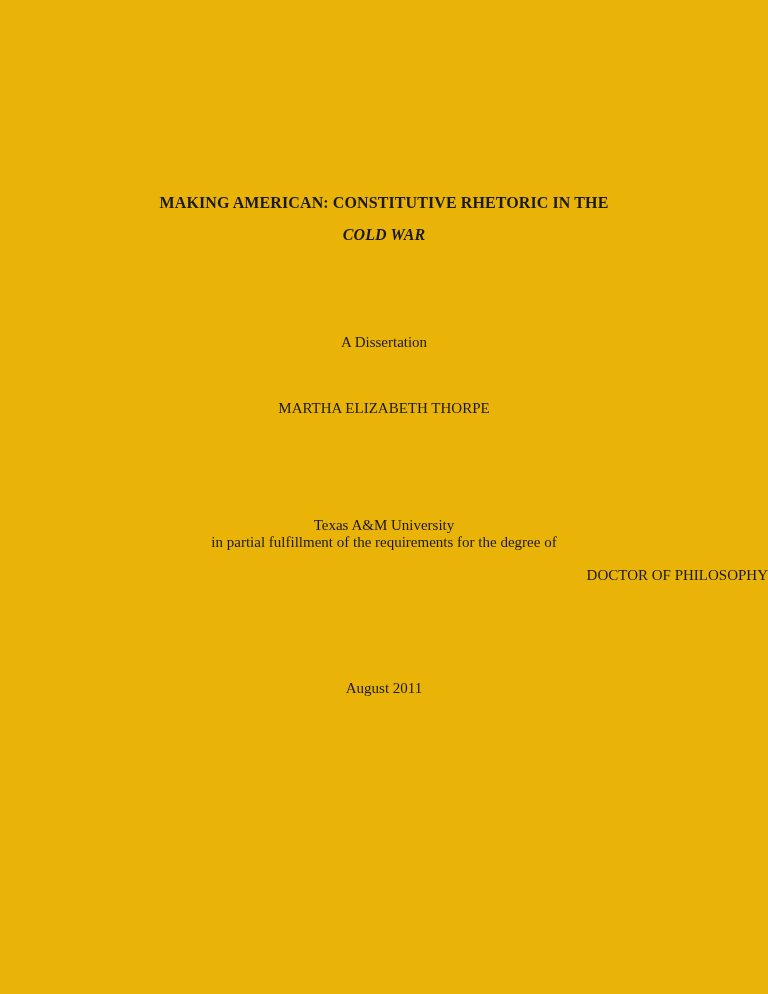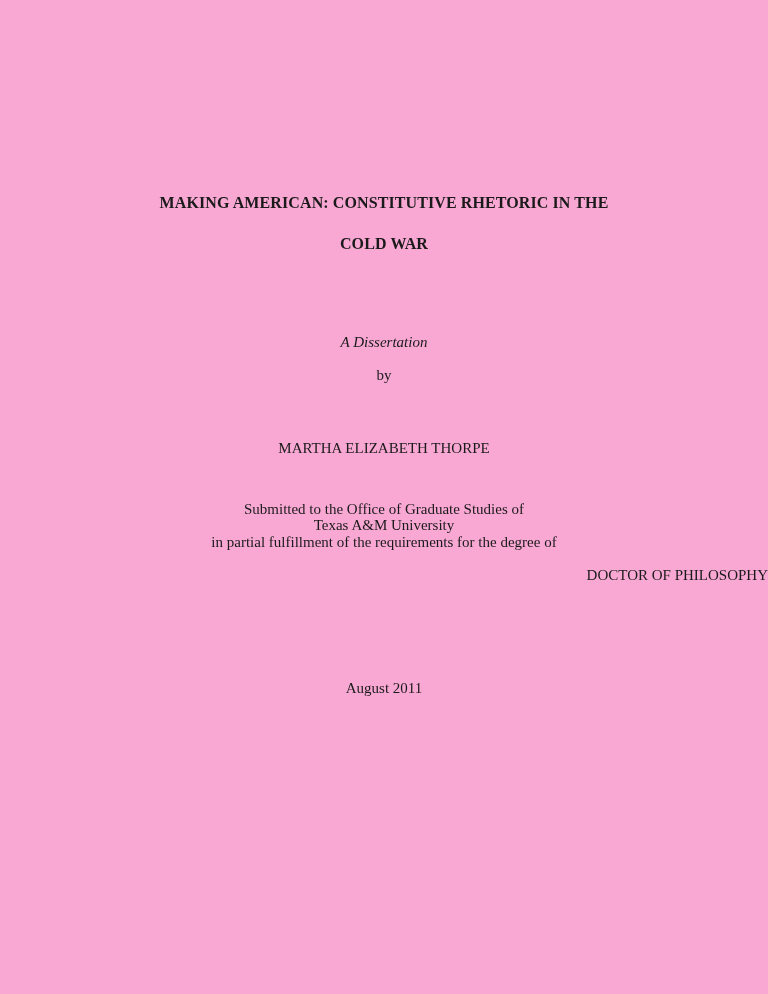--- a/index.html
+++ b/index.html
@@ -13,21 +13,21 @@
       position: relative;
       overflow: hidden;
       font-family: "Liberation Serif", "DejaVu Serif", serif;
       color: #1a1a1a;
     }
     .page {
       position: absolute;
       left: 0; top: 0;
       width: 768px;
       height: 994px;
-      background: #f9a8d4;
+      background: #eab308;
     }
     .line {
       position: absolute;
       left: 0;
       width: 768px;
       text-align: center;
       white-space: nowrap;
       font-size: 15.5px;
       line-height: 18px;
     }
@@ -39,27 +39,25 @@
     .small {
       font-size: 15px;
     }
   </style>
 </head>
 <body>
 
 <div class="page">
 
   <div class="line title" style="top:194px;">MAKING AMERICAN: CONSTITUTIVE RHETORIC IN THE</div>
-  <div class="line title" style="top:235px;">COLD WAR</div>
+  <div class="line title" style="top:226px;font-style:italic;">COLD WAR</div>
 
-  <div class="line small" style="top:333px;font-style:italic;">A Dissertation</div>
-  <div class="line small" style="top:366px;">by</div>
-  <div class="line small" style="top:399px;margin-top:40px;">MARTHA ELIZABETH THORPE</div>
+  <div class="line small" style="top:333px;">A Dissertation</div>
+  <div class="line small" style="top:399px;">MARTHA ELIZABETH THORPE</div>
 
-  <div class="line small" style="top:500px;">Submitted to the Office of Graduate Studies of</div>
   <div class="line small" style="top:533px;">in partial fulfillment of the requirements for the degree of</div>
   <div class="line small" style="top:516px;">Texas A&amp;M University</div>
 
   <div class="line small" style="top:566px;text-align:right;">DOCTOR OF PHILOSOPHY</div>
 
   <div class="line small" style="top:679px;text-align:center;">August 2011</div>
 
 
 </div>
 

